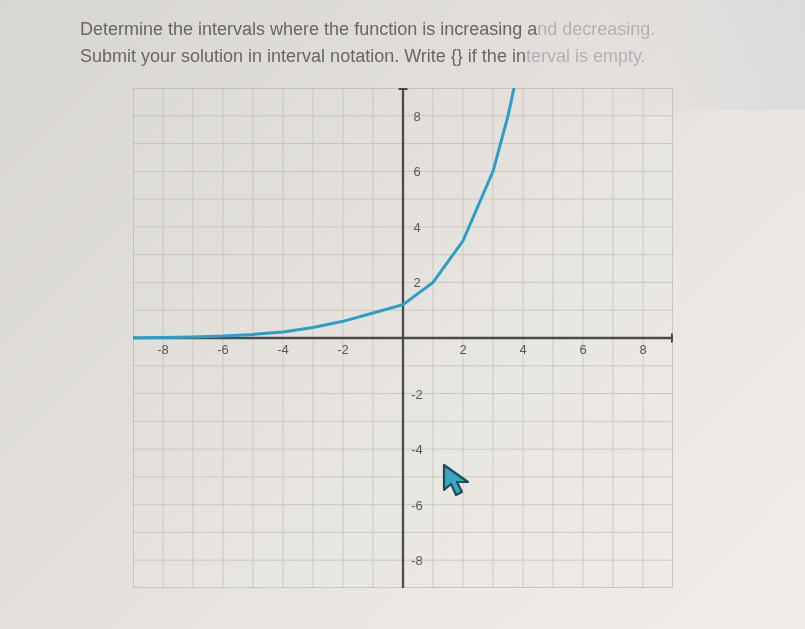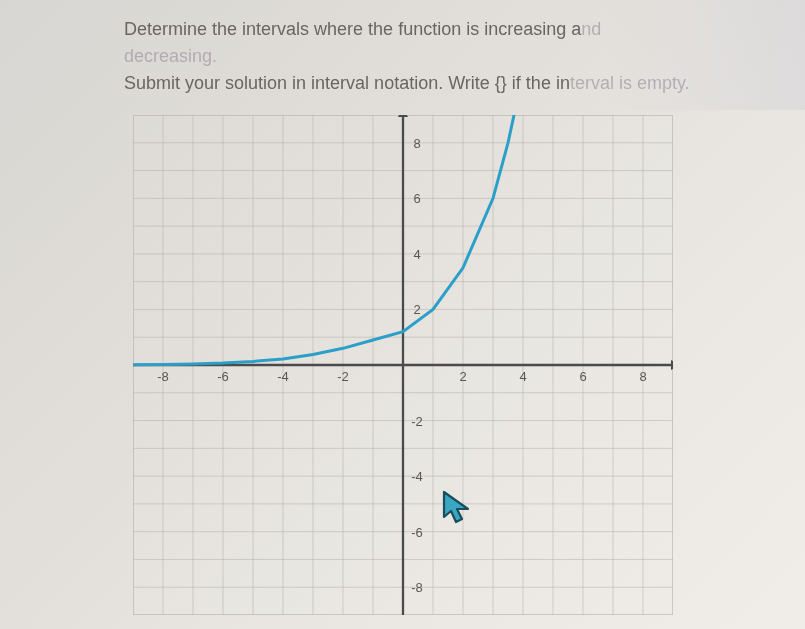--- a/index.html
+++ b/index.html
@@ -17,21 +17,20 @@
       top: 0; right: 0;
       width: 200px; height: 110px;
       background: linear-gradient(to left, rgba(200,200,210,0.35), transparent);
       pointer-events: none;
     }
     .question {
       padding: 16px 112px 10px 80px;
       color: #6b6560;
       font-size: 18px;
       line-height: 1.5;
-      margin-left: 44px;
     }
     .question .fade {
       color: #9a94a0;
       opacity: 0.65;
     }
     .chart-wrap {
       display: flex;
       justify-content: center;
       margin-top: 8px;
     }

